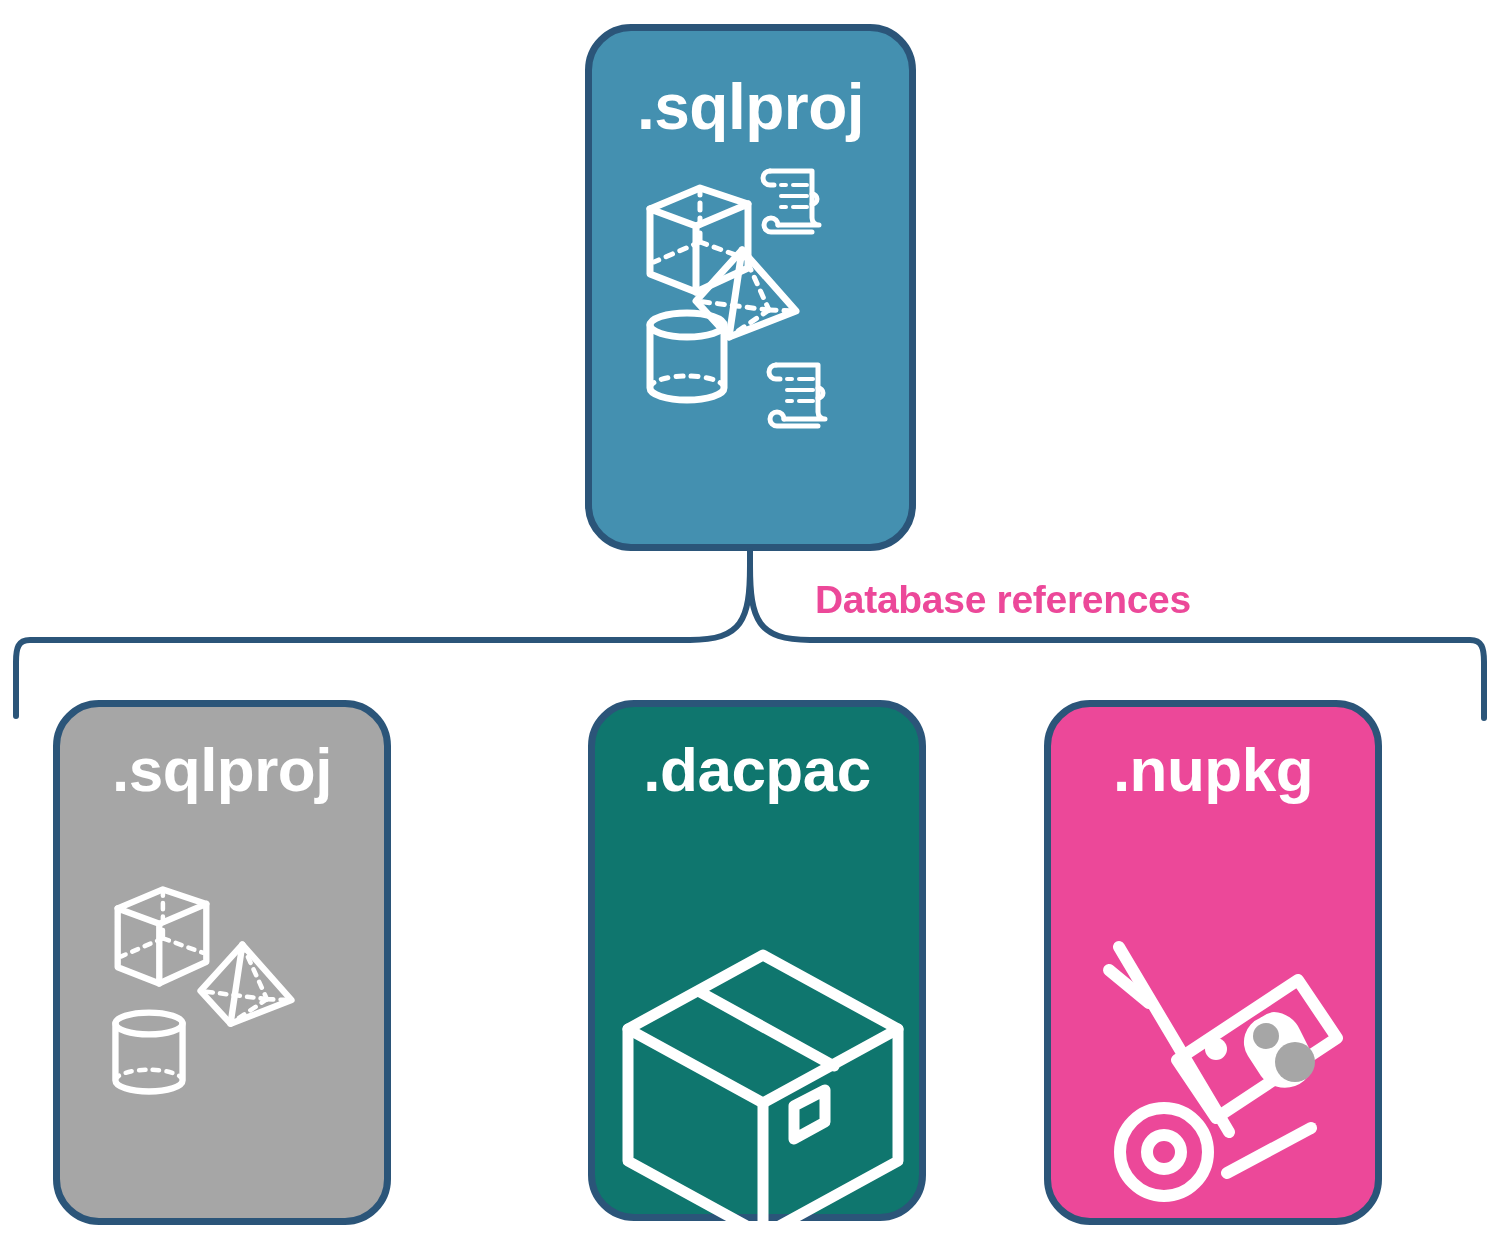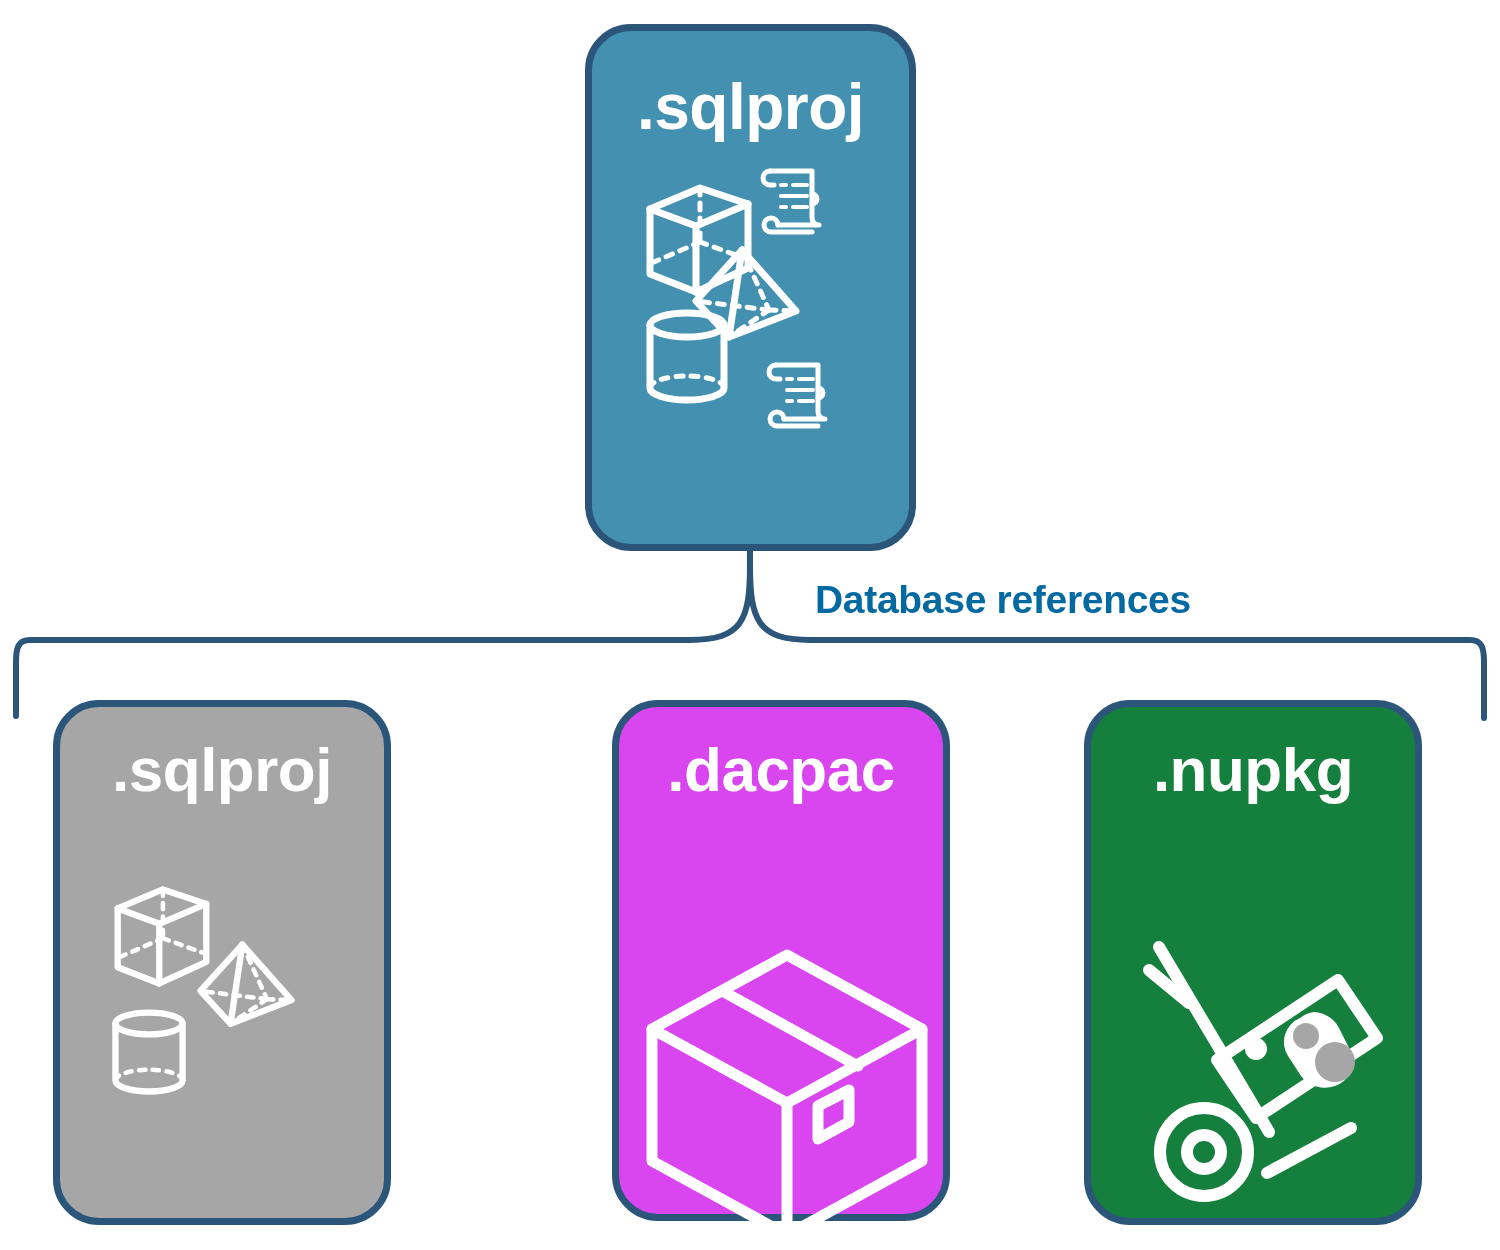--- a/index.html
+++ b/index.html
@@ -62,53 +62,53 @@
 
   
   #node-sqlproj {
     left: 53px;
     top: 700px;
     width: 338px;
     height: 525px;
     background: #a6a6a6;
   }
   #node-dacpac {
-    left: 612px;
+    left: 588px;
     top: 700px;
     width: 338px;
     height: 521px;
-    background: #d946ef;
+    background: #0f766e;
   }
   #node-nupkg {
-    left: 1084px;
+    left: 1044px;
     top: 700px;
     width: 338px;
     height: 525px;
-    background: #15803d;
+    background: #ec4899;
   }
   .bottom-card .card-title {
     font-size: 62px;
     margin-top: 32px;
   }
 
   #brace-layer {
     position: absolute;
     left: 0; top: 0;
     width: 1500px;
     height: 1250px;
     pointer-events: none;
   }
 
   #edge-label {
     position: absolute;
     left: 815px;
     top: 578px;
     font-size: 39px;
     font-weight: bold;
-    color: #0369a1;
+    color: #ec4899;
     letter-spacing: -0.3px;
     white-space: nowrap;
   }
 </style>
 </head>
 <body>
 
 <div id="stage">
 
   <div class="card" id="node-root">

